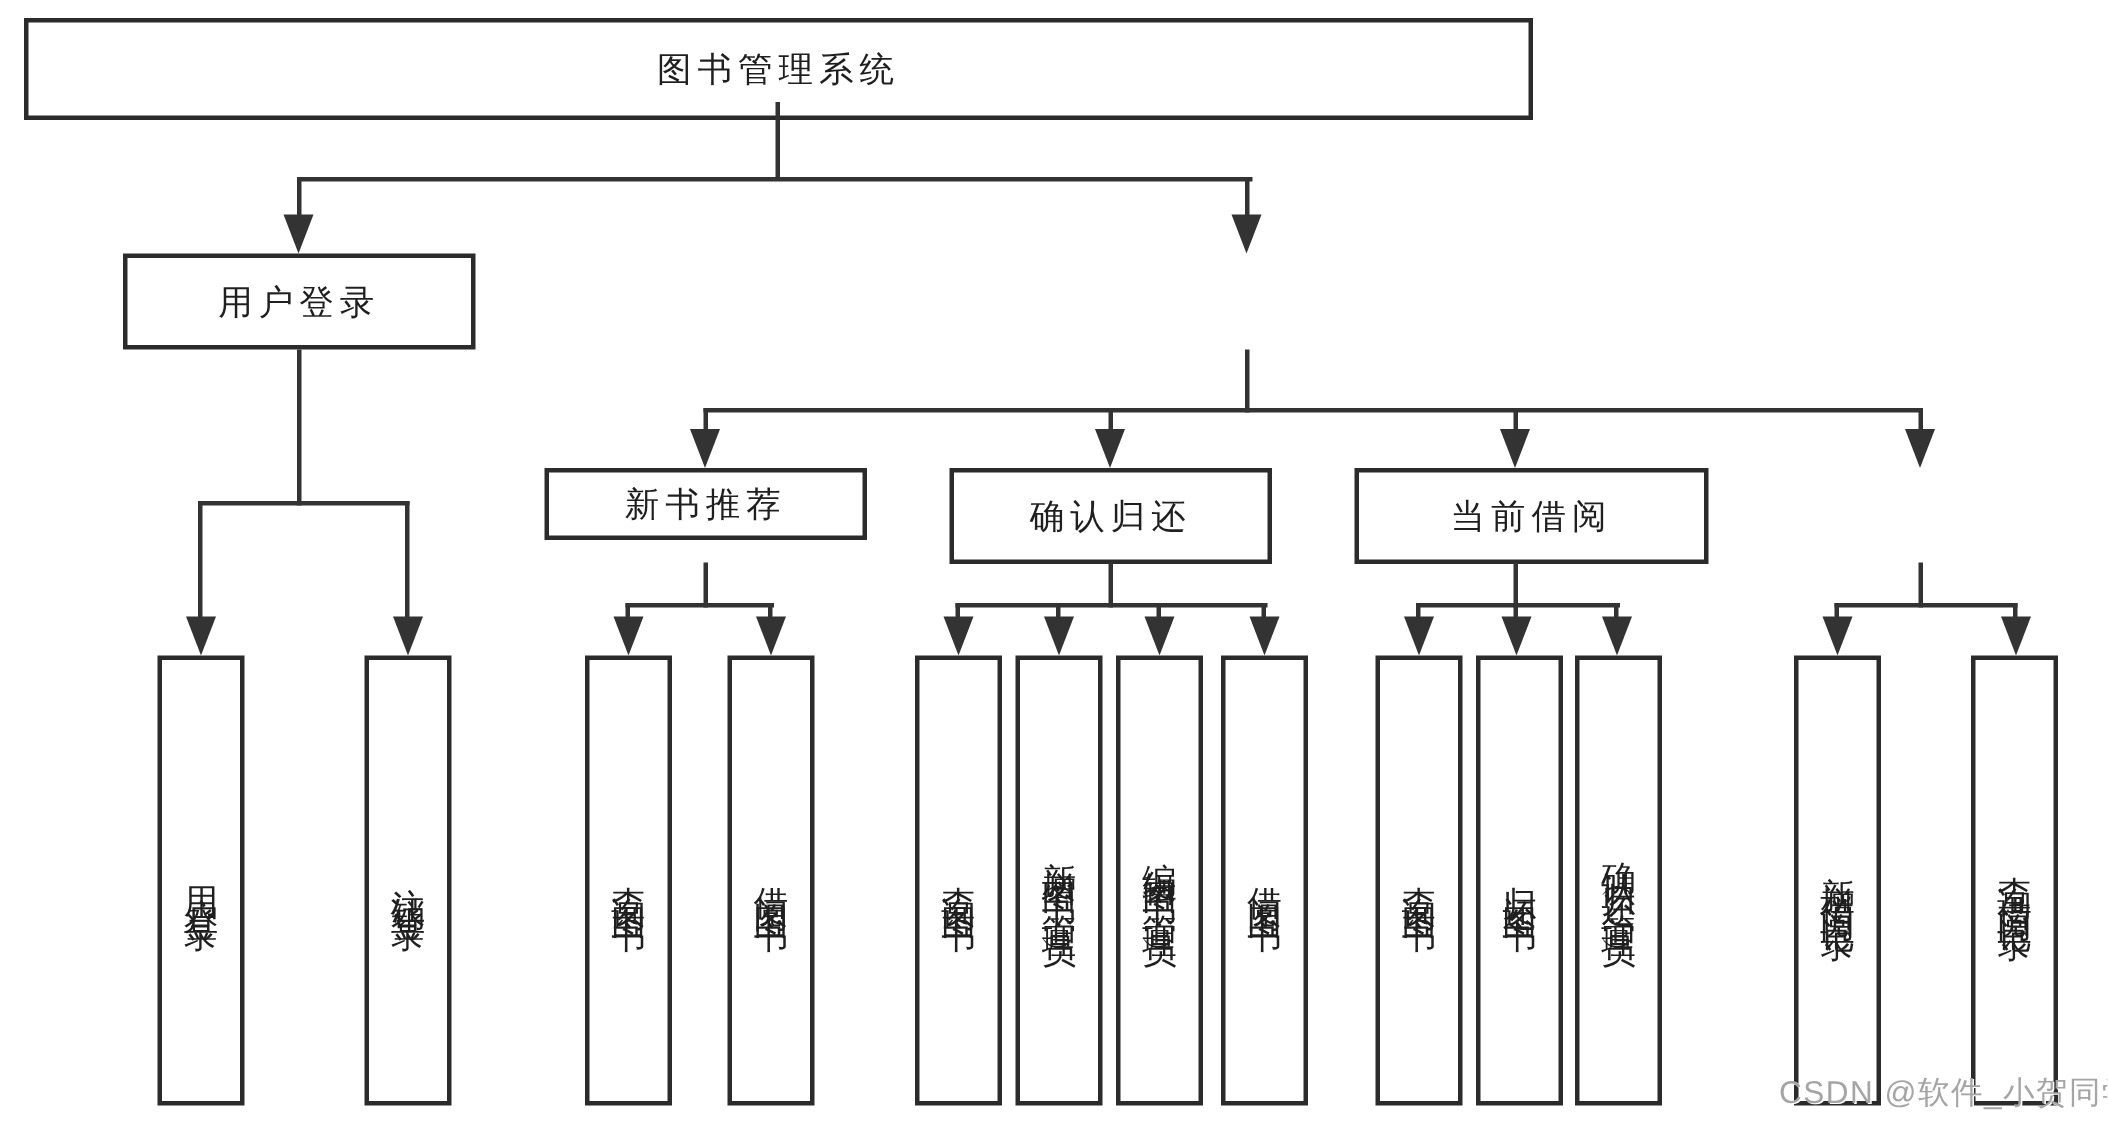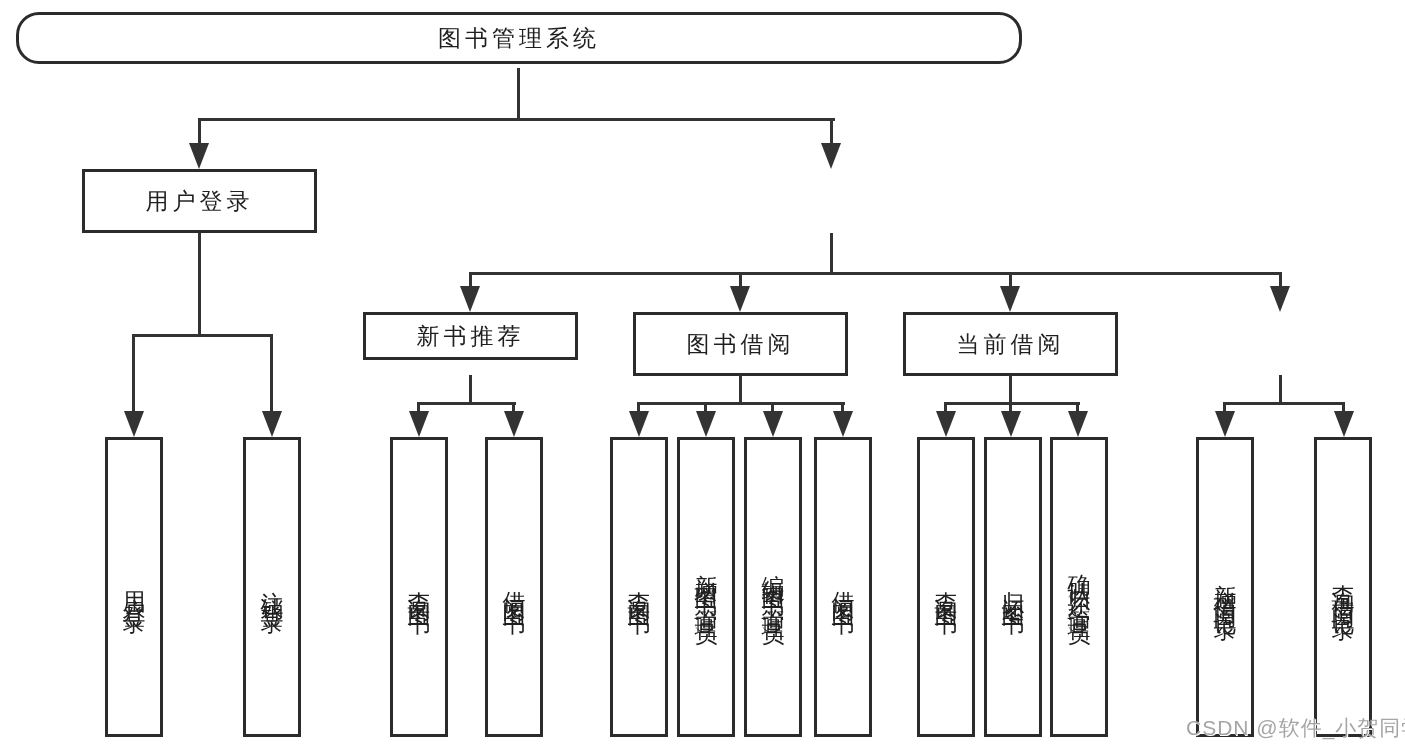--- a/index.html
+++ b/index.html
@@ -17,21 +17,21 @@
        border-right:10px solid transparent;border-top:26px solid var(--line,#333333);}
   .wm{position:absolute;left:1186px;top:714px;z-index:5;font-size:21px;
       letter-spacing:1px;color:var(--watermark,#a5a5a5);white-space:nowrap;
       text-shadow:1px 1px 0 #fff;}
 </style>
 </head>
 <body>
 
 <div class="canvas">
 
-  <div class="box hl" style="left:16px;top:12px;width:1006px;height:52px;border-radius:23px;">图书管理系统</div>
+  <div class="box hl" style="left:16px;top:12px;width:1006px;height:68px;">图书管理系统</div>
 
   <div class="ln" style="left:517px;top:68px;width:3px;height:52px;"></div>
   <div class="ln" style="left:198px;top:118px;width:637px;height:3px;"></div>
   <div class="ln" style="left:198px;top:118px;width:3px;height:28px;"></div>
   <div class="ln" style="left:830px;top:118px;width:3px;height:28px;"></div>
   <div class="arr" style="left:189px;top:143px;"></div>
   <div class="arr" style="left:821px;top:143px;"></div>
 
   <div class="box hl" style="left:82px;top:169px;width:235px;height:64px;">用户登录</div>
 
@@ -40,22 +40,22 @@
   <div class="ln" style="left:469px;top:272px;width:3px;height:18px;"></div>
   <div class="ln" style="left:739px;top:272px;width:3px;height:18px;"></div>
   <div class="ln" style="left:1009px;top:272px;width:3px;height:18px;"></div>
   <div class="ln" style="left:1279px;top:272px;width:3px;height:18px;"></div>
   <div class="arr" style="left:460px;top:286px;"></div>
   <div class="arr" style="left:730px;top:286px;"></div>
   <div class="arr" style="left:1000px;top:286px;"></div>
   <div class="arr" style="left:1270px;top:286px;"></div>
 
   <div class="box hl" style="left:363px;top:312px;width:215px;height:48px;">新书推荐</div>
-  <div class="box hl" style="left:633px;top:312px;width:215px;height:64px;">图书借阅</div>
-  <div class="box hl" style="left:903px;top:312px;width:215px;height:64px;">当前借阅</div>
+  <div class="box hl" style="left:633px;top:312px;width:215px;height:64px;">确认归还</div>
+  <div class="box hl" style="left:903px;top:312px;width:236px;height:64px;">当前借阅</div>
 
   <div class="ln" style="left:198px;top:233px;width:3px;height:104px;"></div>
   <div class="ln" style="left:132px;top:334px;width:141px;height:3px;"></div>
   <div class="ln" style="left:132px;top:334px;width:3px;height:80px;"></div>
   <div class="ln" style="left:270px;top:334px;width:3px;height:80px;"></div>
   <div class="arr" style="left:124px;top:411px;"></div>
   <div class="arr" style="left:262px;top:411px;"></div>
 
   <div class="ln" style="left:469px;top:375px;width:3px;height:30px;"></div>
   <div class="ln" style="left:417px;top:402px;width:99px;height:3px;"></div>

